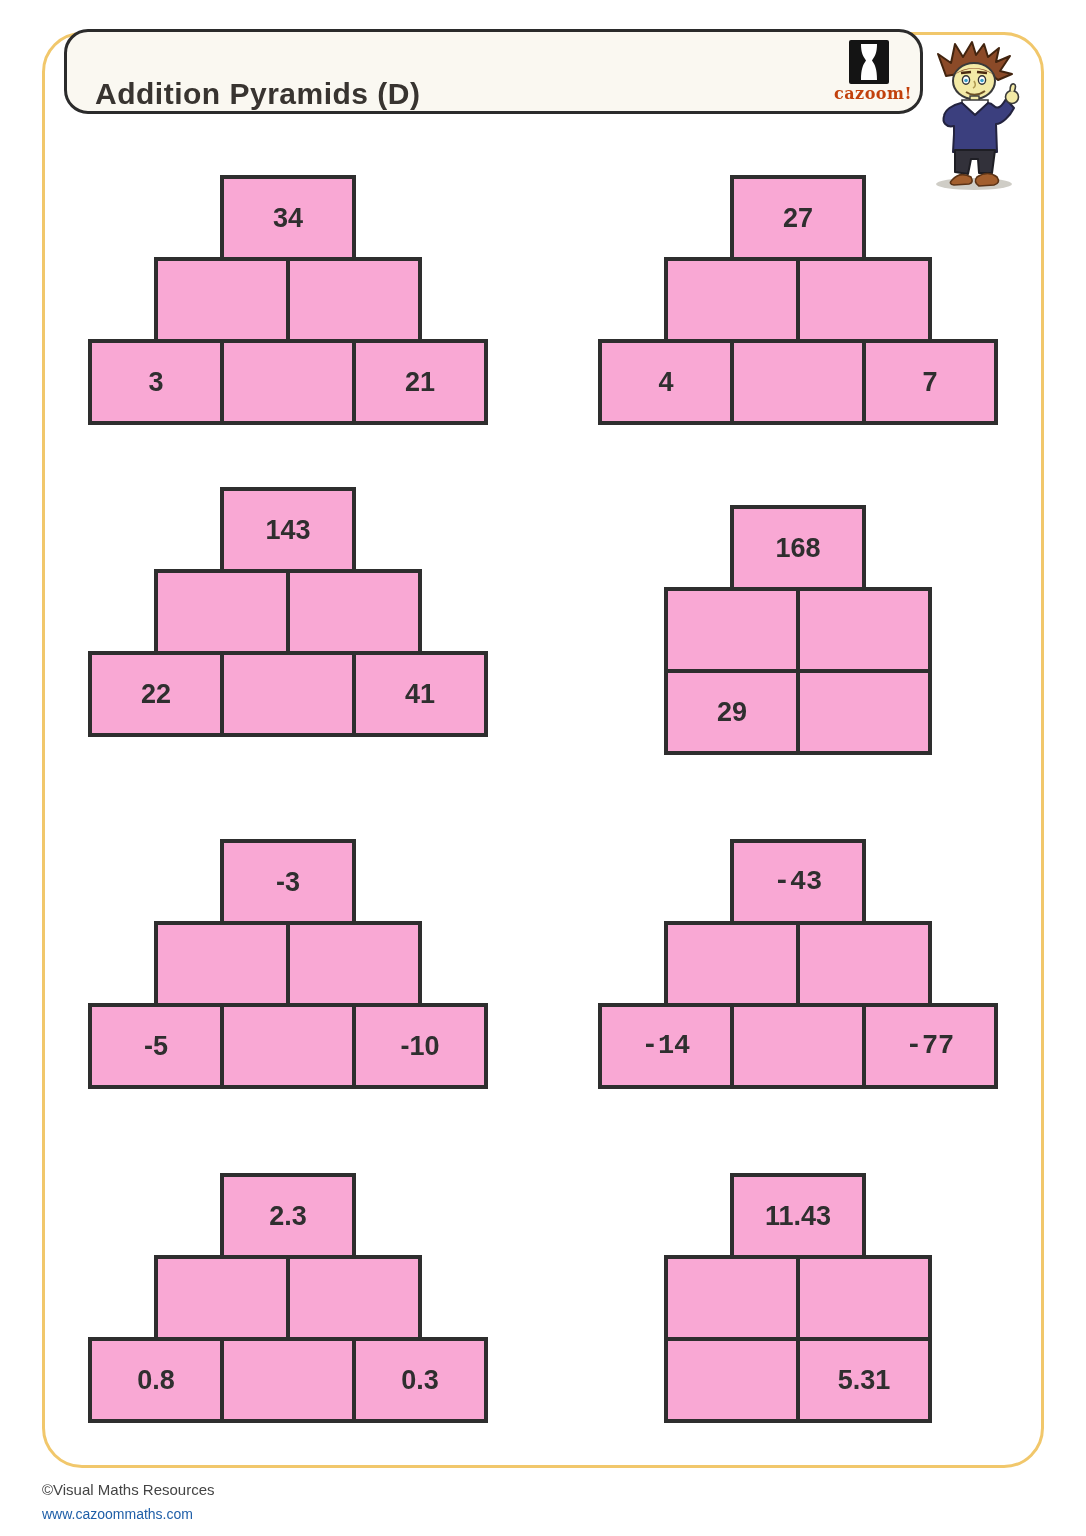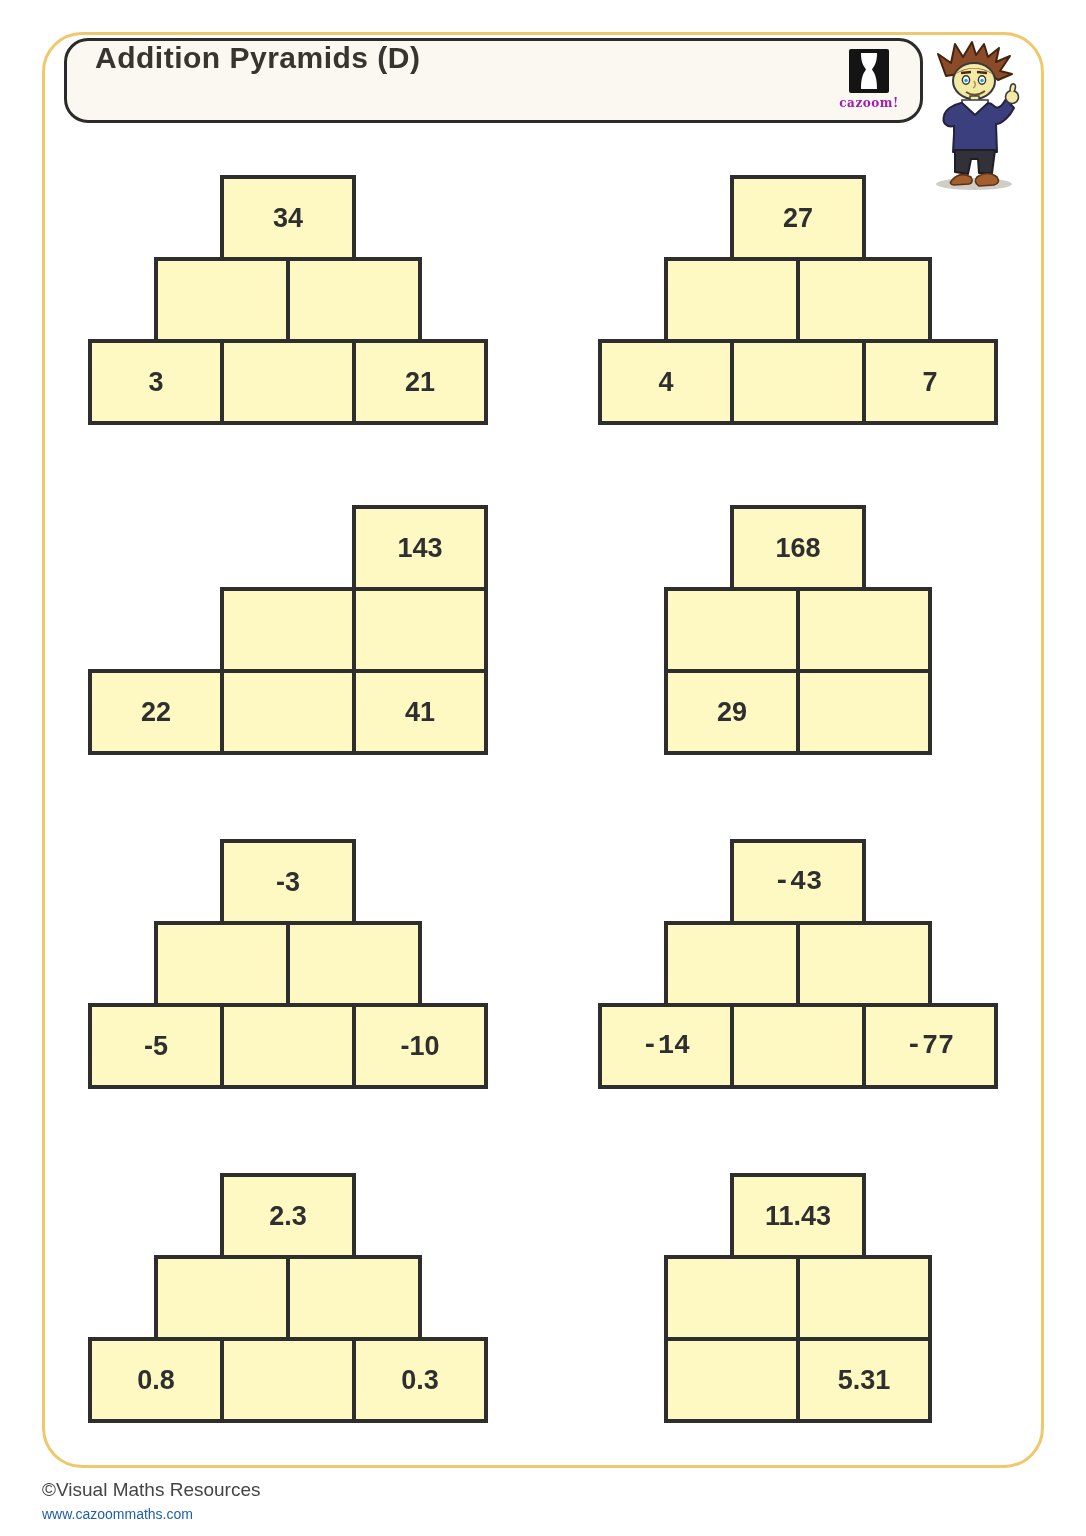--- a/index.html
+++ b/index.html
@@ -2,53 +2,53 @@
 <html><head>
 <meta charset="utf-8">
 <style>
   * { margin:0; padding:0; box-sizing:border-box; }
   html,body { width:1086px; height:1536px; background:#ffffff;
               font-family:"Liberation Sans", sans-serif; position:relative; }
   .page-border { position:absolute; left:42px; top:32px; width:1002px; height:1436px;
                  border:3px solid #F1C76B; border-radius:40px; background:transparent; }
 
   
-  .header-box { position:absolute; left:64px; top:38px; width:859px; height:85px;
+  .header-box { position:absolute; left:64px; top:29px; width:859px; height:85px;
                 background:#FAF8F1; border:3px solid #2B2B2B; border-radius:24px;
-                display:flex; align-items:flex-start; padding:0 28px; }
+                display:flex; align-items:flex-end; padding:0 28px; }
   .title { font-size:30px; font-weight:bold; color:#383430; letter-spacing:0.5px; }
   .logo { position:absolute; right:16px; top:7px; width:70px; text-align:center; }
   .logo-mark { display:block; margin:0 auto; }
-  .logo-text { font-family:"DejaVu Serif", serif; font-weight:bold; font-size:12px;
-               color:#a21caf; line-height:18px; letter-spacing:0.5px; }
+  .logo-text { font-family:"DejaVu Serif", serif; font-weight:bold; font-size:16px;
+               color:#c2410c; line-height:18px; letter-spacing:0.5px; }
 
   
   .mascot { position:absolute; left:928px; top:40px; width:100px; height:152px; }
 
   
   .pyramid { position:absolute; width:400px; display:flex; flex-direction:column; align-items:center; }
   .prow { display:flex; }
   .prow + .prow { margin-top:-4px; }
-  .cell { width:136px; height:86px; background:#fef9c3; border:4px solid #2E2E2E;
+  .cell { width:136px; height:86px; background:#f9a8d4; border:4px solid #2E2E2E;
           display:flex; align-items:center; justify-content:center;
           font-size:27px; font-weight:bold; color:#2F2F2F; }
   .cell + .cell { margin-left:-4px; }
 
   .posA1 { left:88px;  top:175px; }
   .posB1 { left:598px; top:175px; }
-  .posA2 { left:88px;  top:505px;align-items:flex-end; }
+  .posA2 { left:88px;  top:487px; }
   .posB2 { left:598px; top:505px; }
   .posA3 { left:88px;  top:839px; }
   .posB3 { left:598px; top:839px;font-family:Liberation Mono, monospace; }
   .posA4 { left:88px;  top:1173px; }
   .posB4 { left:598px; top:1173px; }
 
   
   .footer { position:absolute; left:42px; top:1478px; line-height:24px; }
-  .copyright { font-size:19px; color:#444444; }
+  .copyright { font-size:15px; color:#444444; }
   .weblink { font-size:14px; color:#1F5FA8; cursor:pointer; display:inline-block; }
 </style>
 </head>
 <body>
 
 <div class="page-border"></div>
 
 <div class="header-box">
   <div class="title">Addition Pyramids (D)</div>
   <div class="logo">

